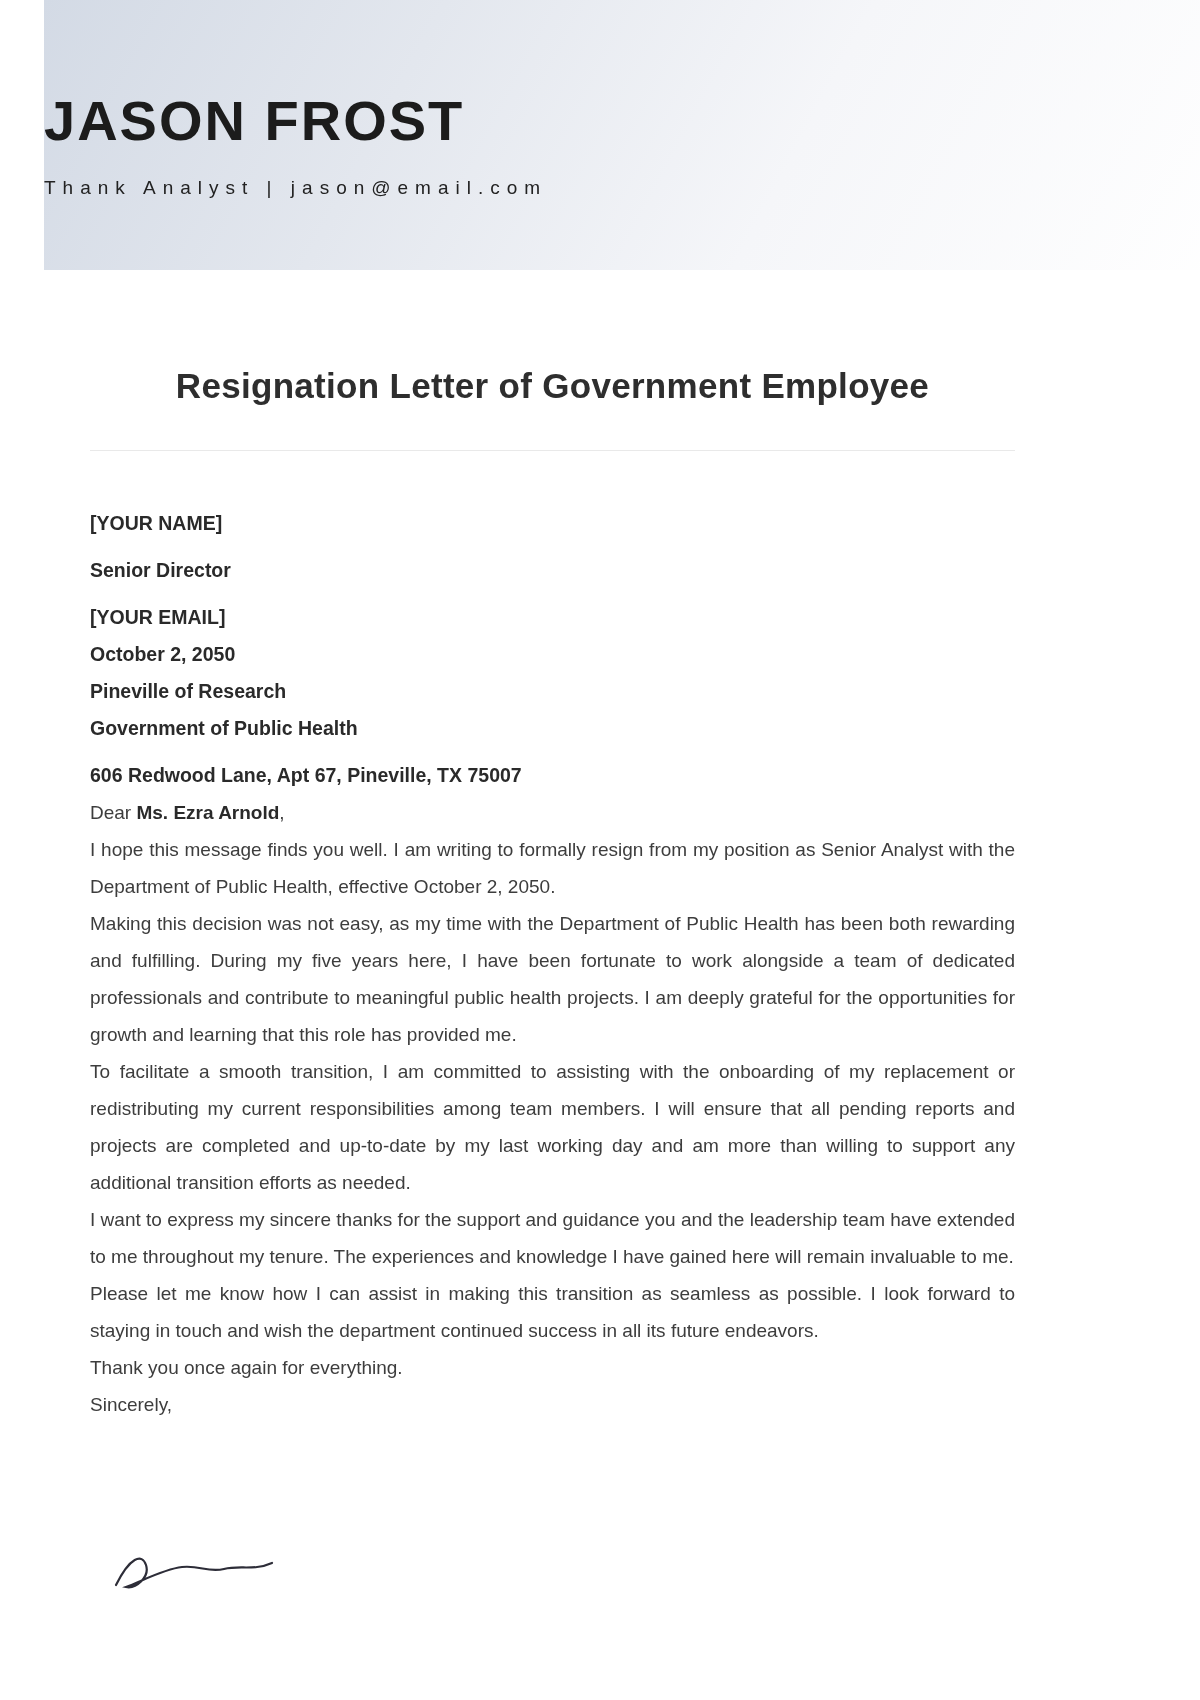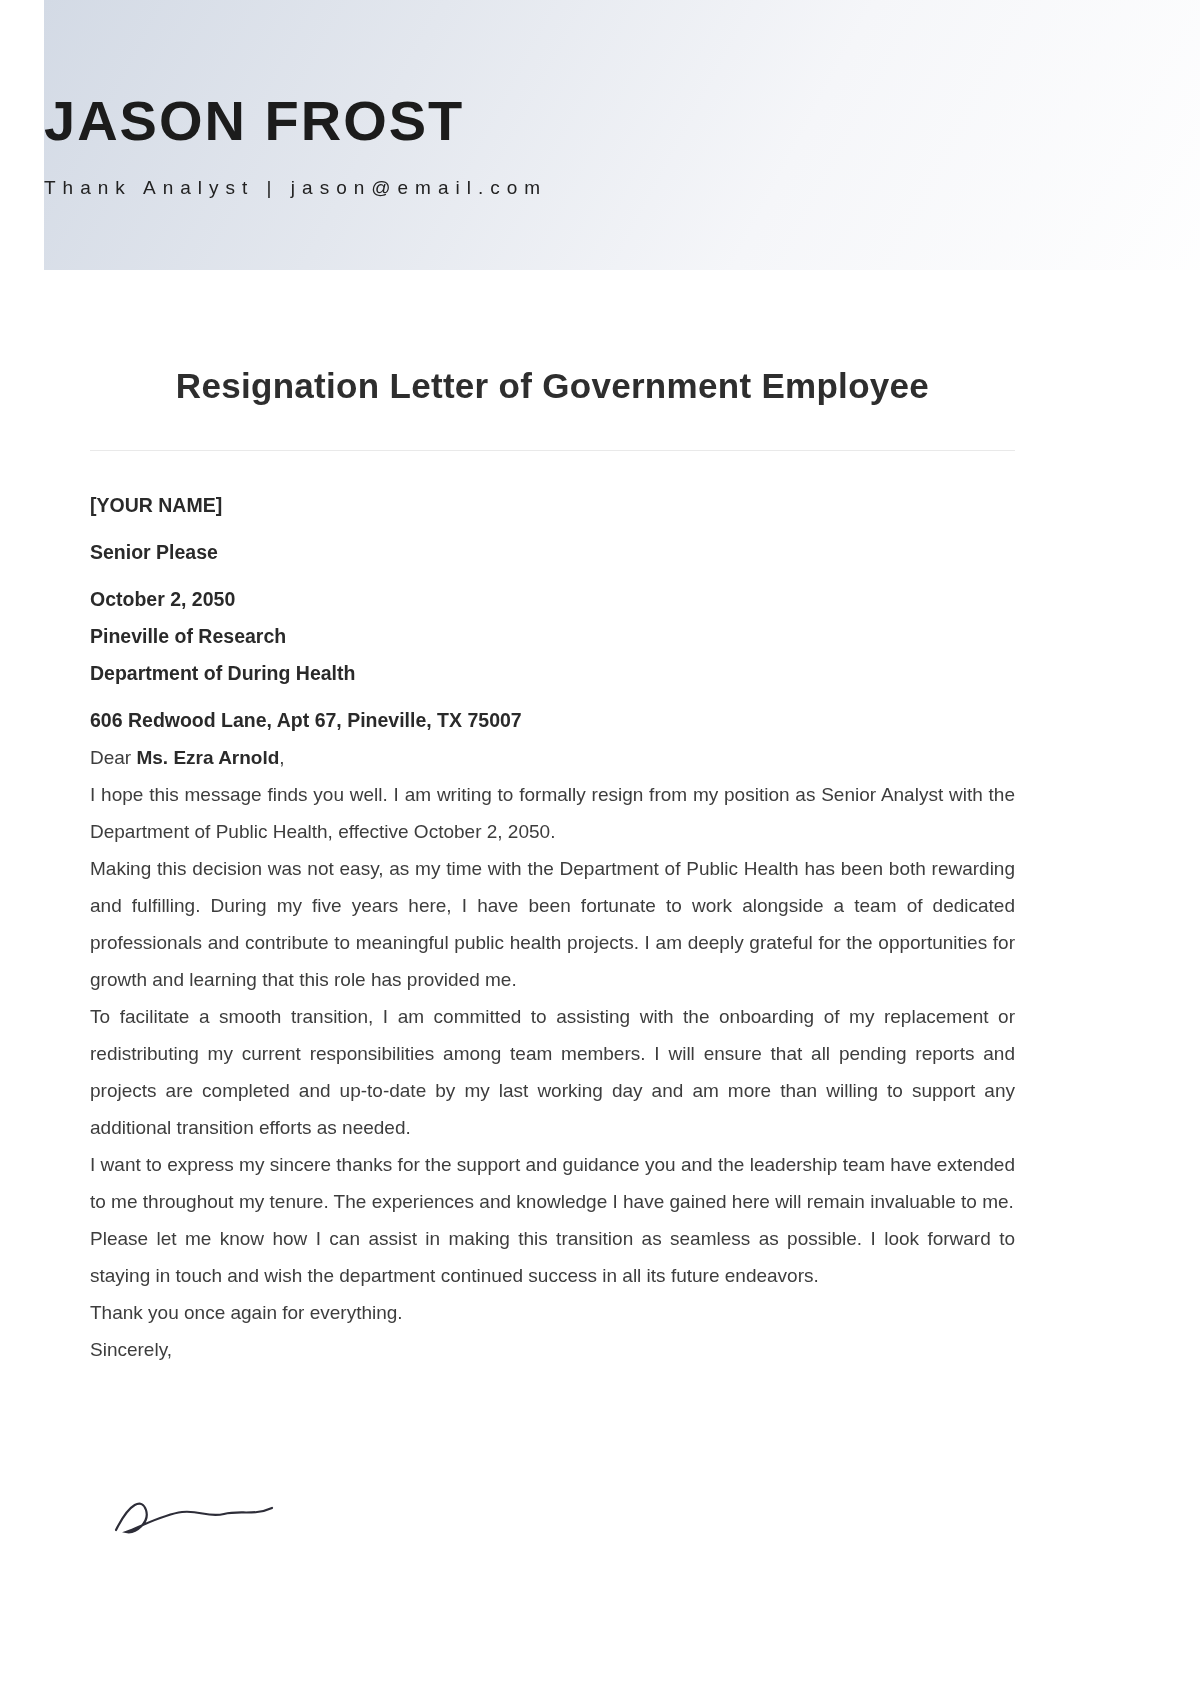--- a/index.html
+++ b/index.html
@@ -48,21 +48,21 @@
     font-weight: bold;
     color: #2e2e2e;
     letter-spacing: 0.3px;
   }
   .divider {
     border: none;
     border-top: 1px solid #e9e9e9;
     margin: 44px 0 0 0;
   }
   .info {
-    margin-top: 36px;
+    margin-top: 54px;
   }
   .info-line {
     font-size: 19.5px;
     font-weight: bold;
     color: #2a2a2a;
     line-height: 37px;
   }
   .info-line.sp {
     margin-bottom: 10px;
   }
@@ -97,24 +97,25 @@
   </header>
 
   <main class="content">
 
     <h2 class="doc-title">Resignation Letter of Government Employee</h2>
 
     <hr class="divider">
 
     <div class="info">
       <div class="info-line sp">[YOUR NAME]</div>
-      <div class="info-line sp">Senior Please</div>
+      <div class="info-line sp">Senior Director</div>
+      <div class="info-line">[YOUR EMAIL]</div>
       <div class="info-line">October 2, 2050</div>
       <div class="info-line">Pineville of Research</div>
-      <div class="info-line sp">Department of During Health</div>
+      <div class="info-line sp">Government of Public Health</div>
       <div class="info-line">606 Redwood Lane, Apt 67, Pineville, TX 75007</div>
     </div>
 
     <p class="salutation"><span>Dear </span><strong>Ms. Ezra Arnold</strong><span>,</span></p>
 
     <p class="body-para">I hope this message finds you well. I am writing to formally resign from my position as Senior Analyst with the Department of Public Health, effective October 2, 2050.</p>
     <p class="body-para">Making this decision was not easy, as my time with the Department of Public Health has been both rewarding and fulfilling. During my five years here, I have been fortunate to work alongside a team of dedicated professionals and contribute to meaningful public health projects. I am deeply grateful for the opportunities for growth and learning that this role has provided me.</p>
     <p class="body-para">To facilitate a smooth transition, I am committed to assisting with the onboarding of my replacement or redistributing my current responsibilities among team members. I will ensure that all pending reports and projects are completed and up-to-date by my last working day and am more than willing to support any additional transition efforts as needed.</p>
     <p class="body-para">I want to express my sincere thanks for the support and guidance you and the leadership team have extended to me throughout my tenure. The experiences and knowledge I have gained here will remain invaluable to me.</p>
     <p class="body-para">Please let me know how I can assist in making this transition as seamless as possible. I look forward to staying in touch and wish the department continued success in all its future endeavors.</p>

